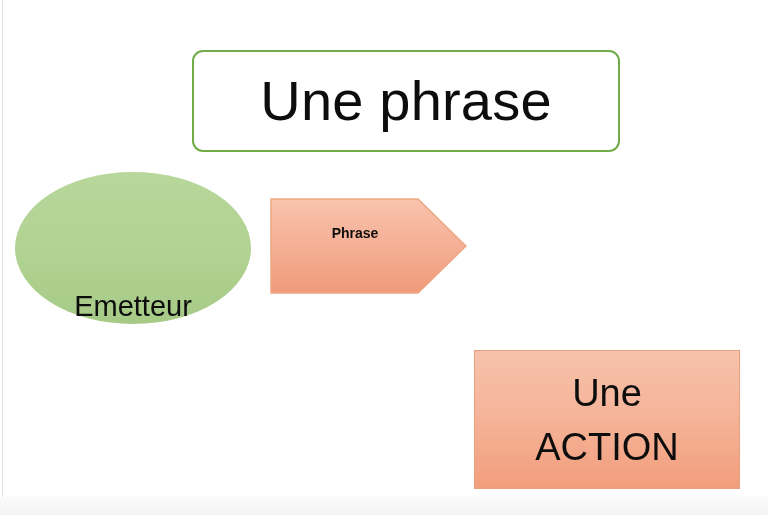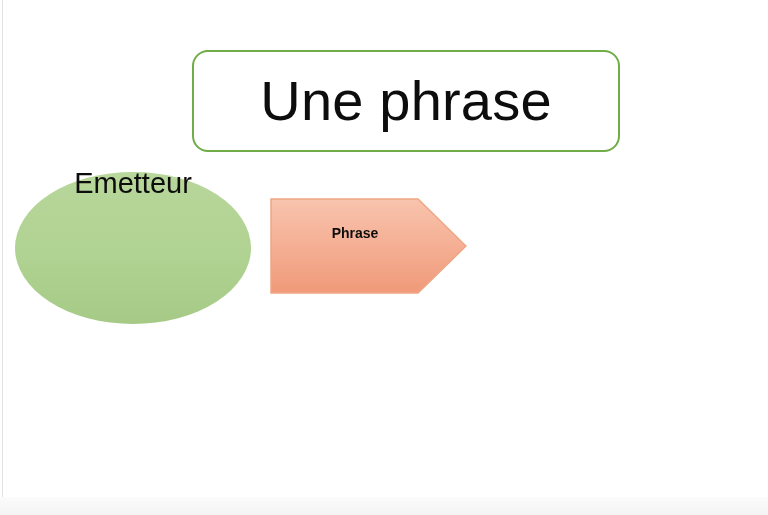--- a/index.html
+++ b/index.html
@@ -39,41 +39,41 @@
   
   .title-box {
     position: absolute;
     left: 192px;
     top: 50px;
     width: 428px;
     height: 102px;
     box-sizing: border-box;
     background: #ffffff;
     border: 2px solid #70ad47;
-    border-radius: 16px;
+    border-radius: 11px;
     display: flex;
     align-items: center;
     justify-content: center;
   }
   .title-box .title-text {
     font-size: 56px;
     line-height: 1;
     color: #0d0d0d;
     letter-spacing: 0.2px;
     white-space: nowrap;
   }
 
   
   .ellipse {
     position: absolute;
     box-sizing: border-box;
     border-radius: 50%;
     background: linear-gradient(180deg, #b8d79b 0%, #b0d292 55%, #a6ca86 100%);
     display: flex;
-    align-items: flex-start;
+    align-items: flex-end;
     justify-content: center;
   }
   .ellipse .ellipse-text {
     font-size: 29px;
     line-height: 1;
     color: #0d0d0d;
     white-space: nowrap;
     transform: translateY(-3px);
   }
   #ellipse-emetteur {
@@ -172,14 +172,18 @@
         </linearGradient>
       </defs>
       <polygon points="1,1 148,1 196,48 148,95 1,95" fill="url(#arrowGrad)" stroke="#eda684" stroke-width="1.5"></polygon>
     </svg>
   </div>
   <div class="arrow-label">
     <span class="arrow-line line1">Phrase</span>
   </div>
 
 
+  <div class="action-box">
+    <span class="action-line line1">Une</span>
+    <span class="action-line line2">ACTION</span>
+  </div>
 
 </div>
 
 </body></html>

